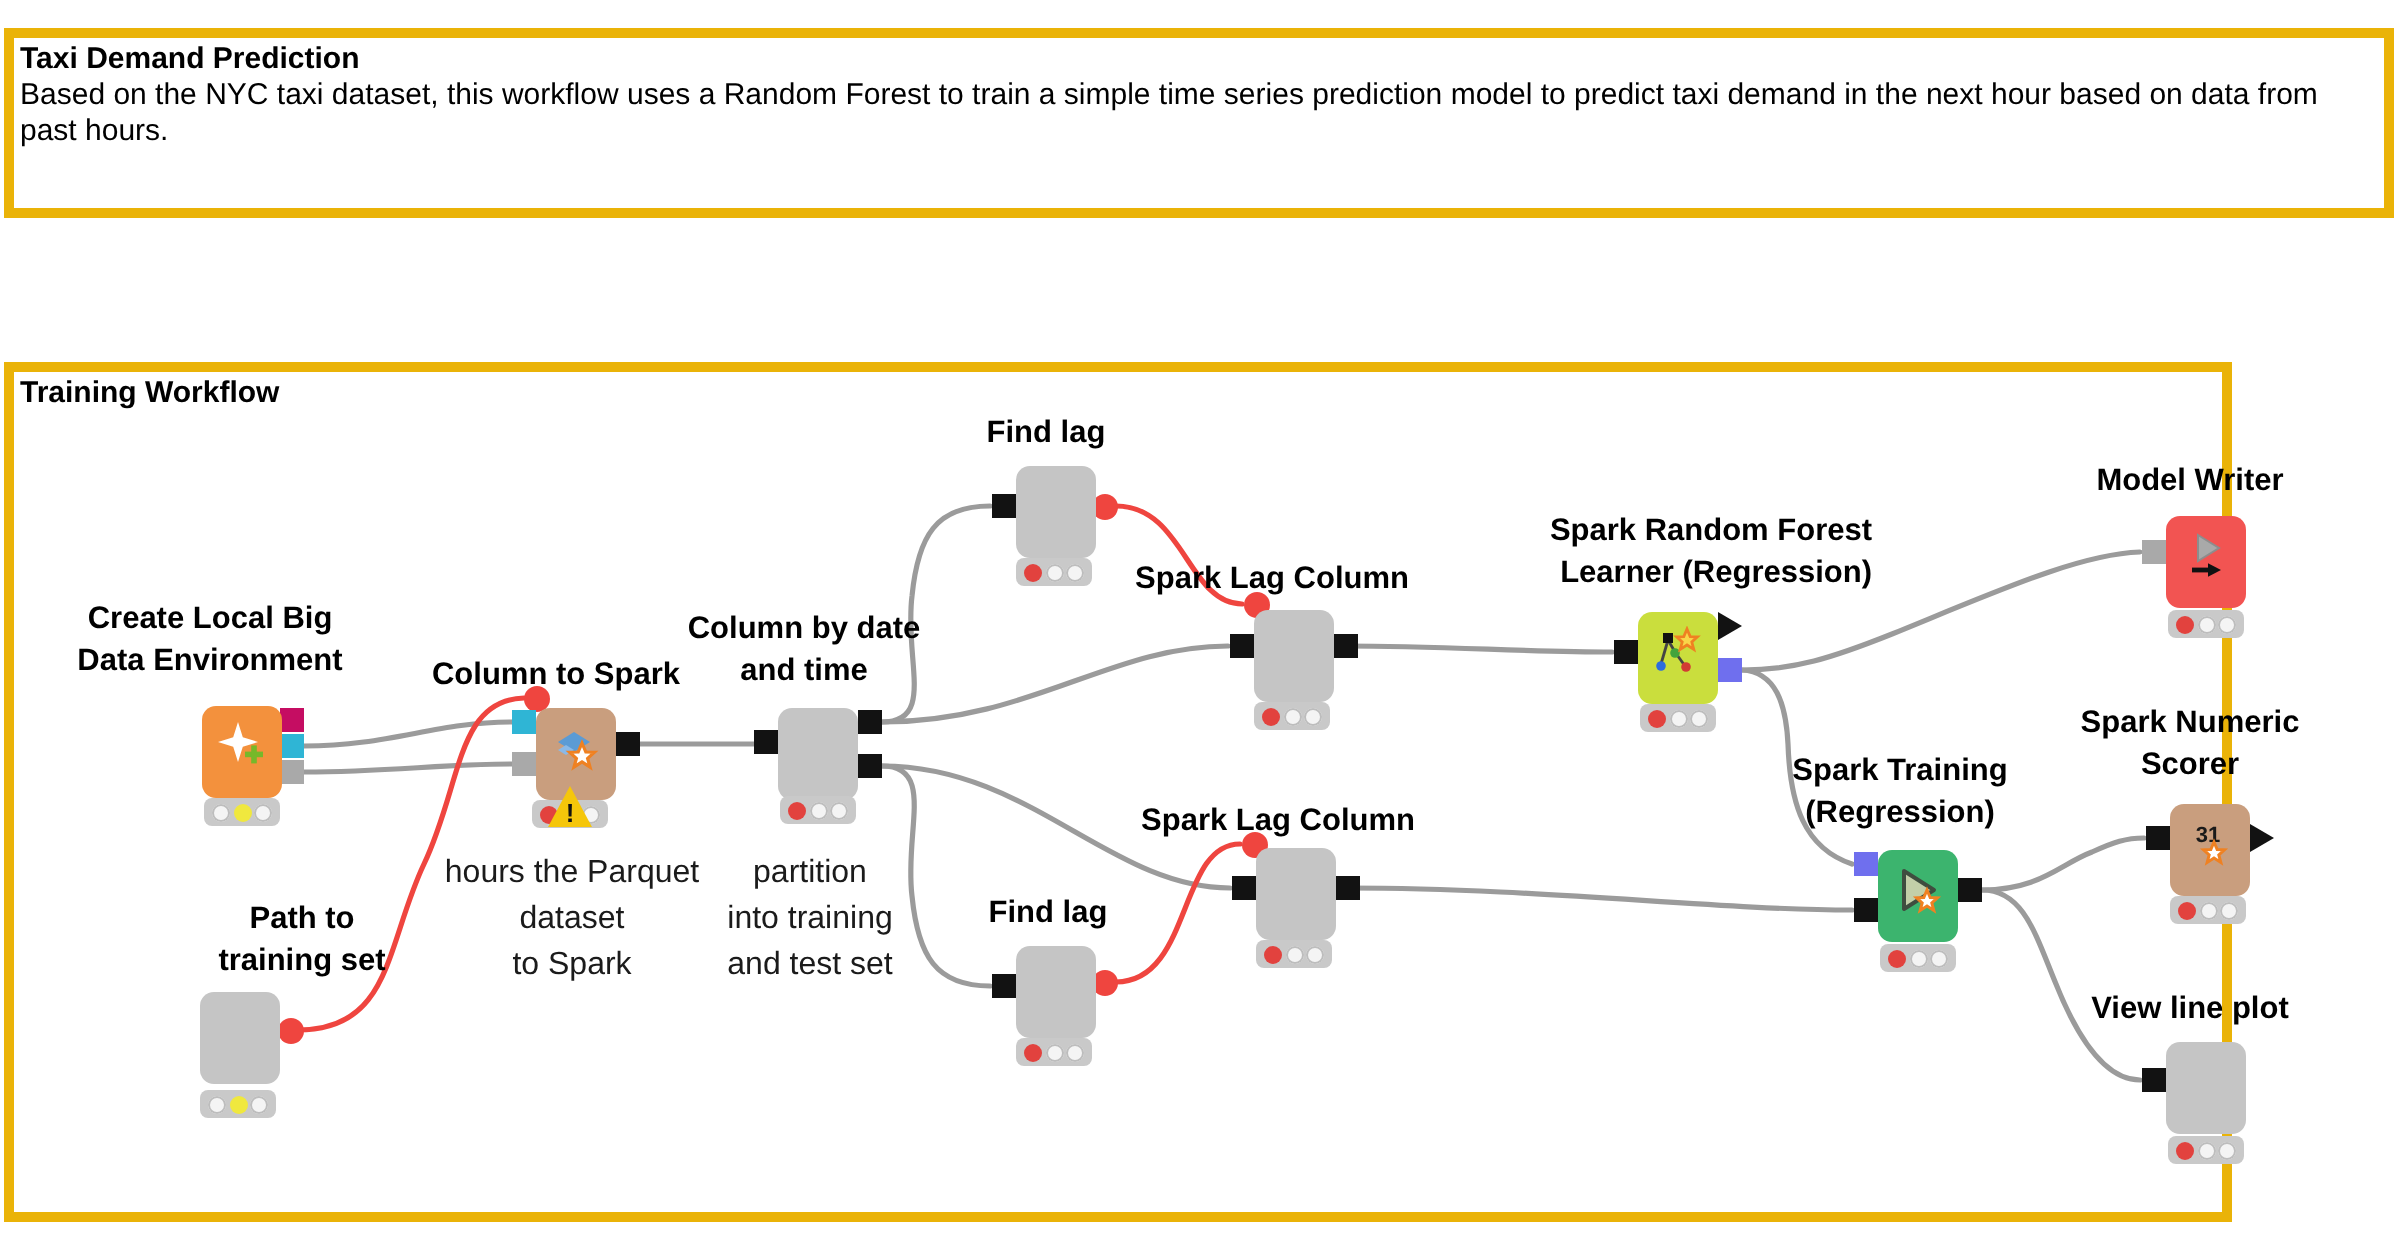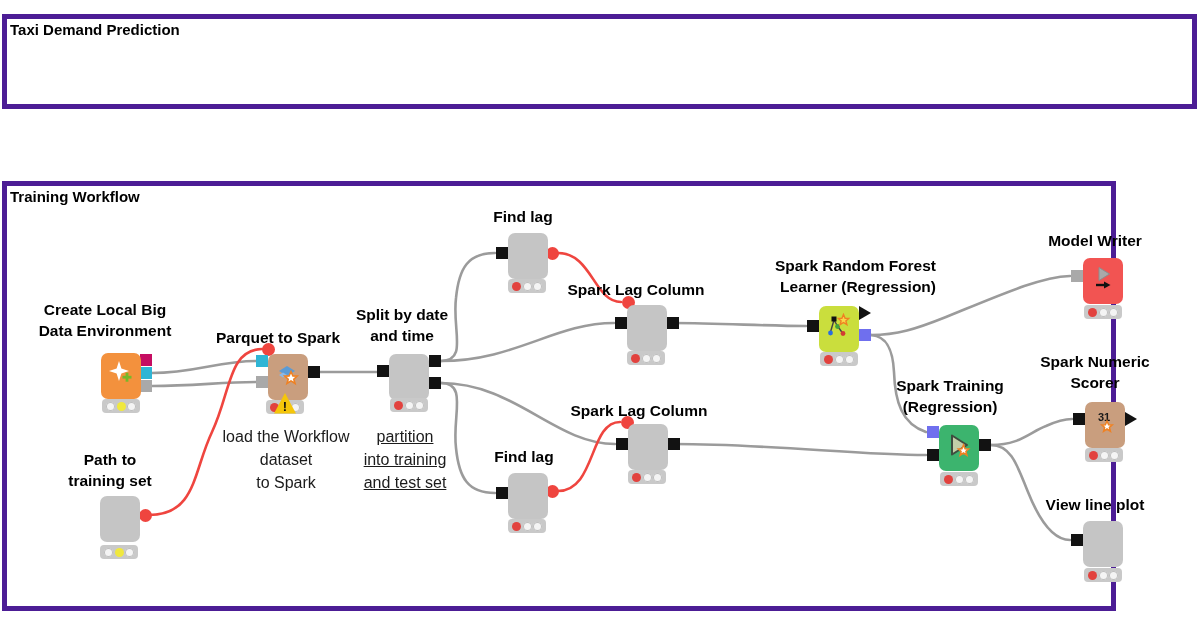--- a/index.html
+++ b/index.html
@@ -1,21 +1,21 @@
 <!DOCTYPE html>
 <html><head>
 <meta charset="utf-8">
 <style>
   html,body{margin:0;padding:0;}
   body{
     width:1200px;height:630px;position:relative;background:#ffffff;
     font-family:"Liberation Sans","DejaVu Sans",sans-serif;color:#000;
     overflow:hidden;
   }
-  .abox{position:absolute;background:#fff;border:5px solid #4c1d95;box-sizing:border-box;}
+  .abox{position:absolute;background:#fff;border:5px solid #eab308;box-sizing:border-box;}
   .abox .atitle{font-weight:bold;font-size:15px;line-height:18px;padding:2px 0 0 3px;}
   .abox .abody{font-size:15px;line-height:18px;padding:0 6px 0 3px;}
   .canvas{position:absolute;left:0;top:0;width:1200px;height:630px;}
   svg.wires{position:absolute;left:0;top:0;z-index:1;}
   .wire{fill:none;stroke:#9b9b9b;stroke-width:2.6;stroke-linecap:round;}
   .wire.red{stroke:#ef453f;}
   .node{position:absolute;left:0;top:0;width:0;height:0;z-index:2;}
   .nbody{position:absolute;width:40px;height:46px;border-radius:7px;background:#c5c5c5;}
   .nbody svg{position:absolute;left:7px;top:7px;}
   .nbody.orange{background:#f3913d;}
@@ -38,20 +38,21 @@
   .tl.lit-yellow{background:#f0e83e;box-shadow:none;}
   .nlabel{position:absolute;width:220px;text-align:center;font-weight:bold;font-size:15.5px;line-height:21px;white-space:pre-line;z-index:2;}
   .comment{position:absolute;width:220px;text-align:center;font-size:16px;line-height:23px;white-space:pre-line;color:#1b1b1b;z-index:2;}
   .warn{position:absolute;z-index:3;}
 </style>
 </head>
 <body>
 
 <div class="abox" style="left:2px;top:14px;width:1195px;height:95px;">
   <div class="atitle">Taxi Demand Prediction</div>
+  <div class="abody">Based on the NYC taxi dataset, this workflow uses a Random Forest to train a simple time series prediction model to predict taxi demand in the next hour based on data from past hours.</div>
 </div>
 
 <div class="abox" style="left:2px;top:181px;width:1114px;height:430px;">
   <div class="atitle">Training Workflow</div>
 </div>
 
 <div class="canvas">
 
 <svg class="wires" width="1200" height="630" viewBox="0 0 1200 630">
   <path class="wire" d="M152,373 C195,373 218,361 256,361"></path>
@@ -86,33 +87,33 @@
     </svg>
   </div>
   <div class="tlight" style="left:102px;top:399px;">
     <div class="tl c1"></div>
         <div class="tl c2 lit-yellow"></div>
         <div class="tl c3"></div>
   </div>
 </div>
 
 <div class="node">
-  <div class="nlabel" style="left:0px;top:449px;">Path to
+  <div class="nlabel" style="left:0px;top:449px;padding-left:41px;">Path to
 training set</div>
   <div class="fvport" style="left:139px;top:509px;"></div>
   <div class="nbody" style="left:100px;top:496px;"></div>
   <div class="tlight" style="left:100px;top:545px;">
     <div class="tl c1"></div>
         <div class="tl c2 lit-yellow"></div>
         <div class="tl c3"></div>
   </div>
 </div>
 
 <div class="node">
-  <div class="nlabel" style="left:168px;top:327px;">Parquet to Spark</div>
+  <div class="nlabel" style="left:168px;top:327px;">Column to Spark</div>
   <div class="fvport" style="left:262px;top:343px;"></div>
   <div class="port cyan" style="left:256px;top:355px;"></div>
   <div class="port gray" style="left:256px;top:376px;"></div>
   <div class="port black" style="left:308px;top:366px;"></div>
   <div class="nbody tan" style="left:268px;top:354px;">
     <svg width="26" height="26" viewBox="0 0 26 26">
       <path d="M4,10 L12,5 L20,10 L12,15 Z" fill="#5b9bd5"></path>
       <path d="M4,14 L8,11.5 L12,14 L8,16.5 Z" fill="#8ab9e8"></path>
       <polygon points="0,-6.5 1.9,-2 6.2,-1.9 2.8,1.2 4,5.5 0,2.9 -4,5.5 -2.8,1.2 -6.2,-1.9 -1.9,-2" transform="translate(16,17)" fill="#ffffff" stroke="#ef8122" stroke-width="1.6"></polygon>
     </svg>
@@ -120,38 +121,38 @@
   <div class="tlight" style="left:266px;top:400px;">
     <div class="tl c1 lit-red"></div>
         <div class="tl c2"></div>
         <div class="tl c3"></div>
   </div>
   <svg class="warn" style="left:273px;top:392px;" width="24" height="23" viewBox="0 0 24 23">
     <polygon points="12,1 23,21.5 1,21.5" fill="#f5c60a"></polygon>
     <text x="12" y="19" text-anchor="middle" font-size="13" font-weight="bold" fill="#111" font-family="Liberation Sans, sans-serif">!</text>
   </svg>
 </div>
-<div class="comment" style="left:176px;top:425px;">load the Workflow
+<div class="comment" style="left:176px;top:425px;">hours the Parquet
 dataset
 to Spark</div>
 
 <div class="node">
-  <div class="nlabel" style="left:292px;top:304px;">Split by date
+  <div class="nlabel" style="left:292px;top:304px;">Column by date
 and time</div>
   <div class="port black" style="left:377px;top:365px;"></div>
   <div class="port black" style="left:429px;top:355px;"></div>
   <div class="port black" style="left:429px;top:377px;"></div>
   <div class="nbody" style="left:389px;top:354px;"></div>
   <div class="tlight" style="left:390px;top:398px;">
     <div class="tl c1 lit-red"></div>
         <div class="tl c2"></div>
         <div class="tl c3"></div>
   </div>
 </div>
-<div class="comment" style="left:295px;top:425px;text-decoration:underline;">partition
+<div class="comment" style="left:295px;top:425px;">partition
 into training
 and test set</div>
 
 <div class="node">
   <div class="nlabel" style="left:413px;top:206px;">Find lag</div>
   <div class="port black" style="left:496px;top:247px;"></div>
   <div class="fvport" style="left:546px;top:247px;"></div>
   <div class="nbody" style="left:508px;top:233px;"></div>
   <div class="tlight" style="left:508px;top:279px;">
     <div class="tl c1 lit-red"></div>

